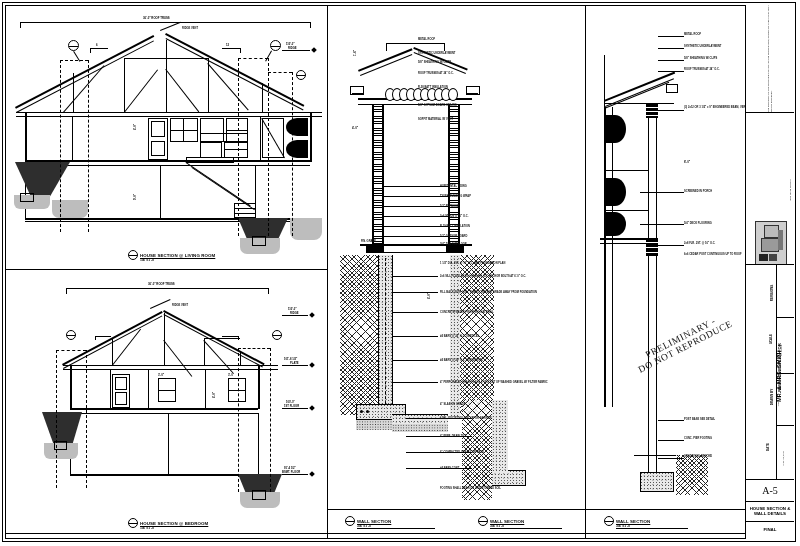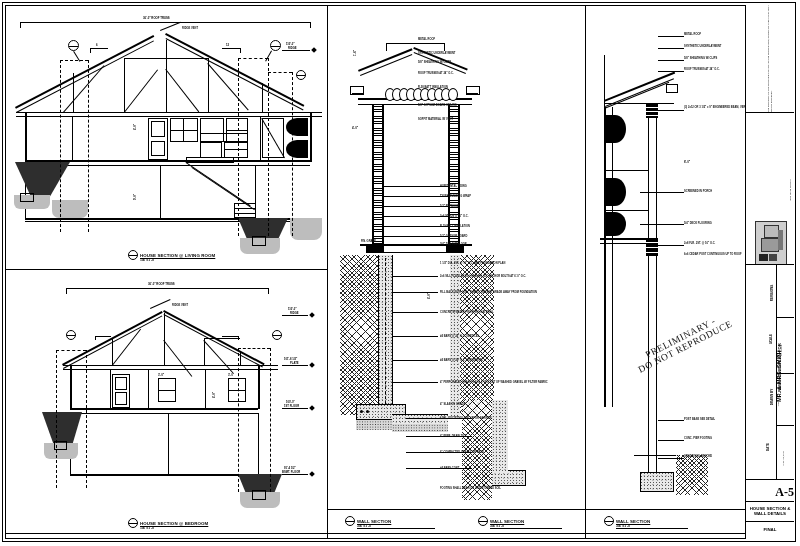--- a/index.html
+++ b/index.html
@@ -64,22 +64,22 @@
   
   #titleblock{position:absolute;left:745px;top:5px;width:48px;height:534px;
       border-left:1.1px solid #000;box-sizing:border-box;background:#fff;}
   .tb-cell{position:absolute;left:0;width:48px;box-sizing:border-box;
       border-bottom:1.1px solid #000;overflow:hidden;}
   .rot{position:absolute;transform-origin:50% 50%;white-space:nowrap;}
   .tb-title{font-size:5.4px;font-weight:700;letter-spacing:.2px;}
   .tb-sub{font-size:4.2px;font-weight:700;}
   .tb-small{font-size:3px;font-weight:700;}
   .tb-micro{font-size:2.2px;line-height:2.7px;font-weight:400;color:#222;}
-  .tb-sheet{font-size:12px;font-weight:700;font-family:"Liberation Serif",serif;
-      text-align:right;}
+  .tb-sheet{font-size:10px;font-weight:400;font-family:"Liberation Serif",serif;
+      text-align:center;}
   .tb-cellh{font-size:4.4px;font-weight:700;text-align:center;line-height:5.4px;}
 
   
   #watermark{position:absolute;left:612px;top:330px;width:160px;height:60px;
       transform:rotate(-27deg);transform-origin:50% 50%;
       font-family:"Liberation Serif",serif;font-size:9.5px;font-weight:400;
       letter-spacing:.6px;color:#111;text-align:center;pointer-events:none;}
 
   
   .sectitle{position:absolute;white-space:nowrap;}

